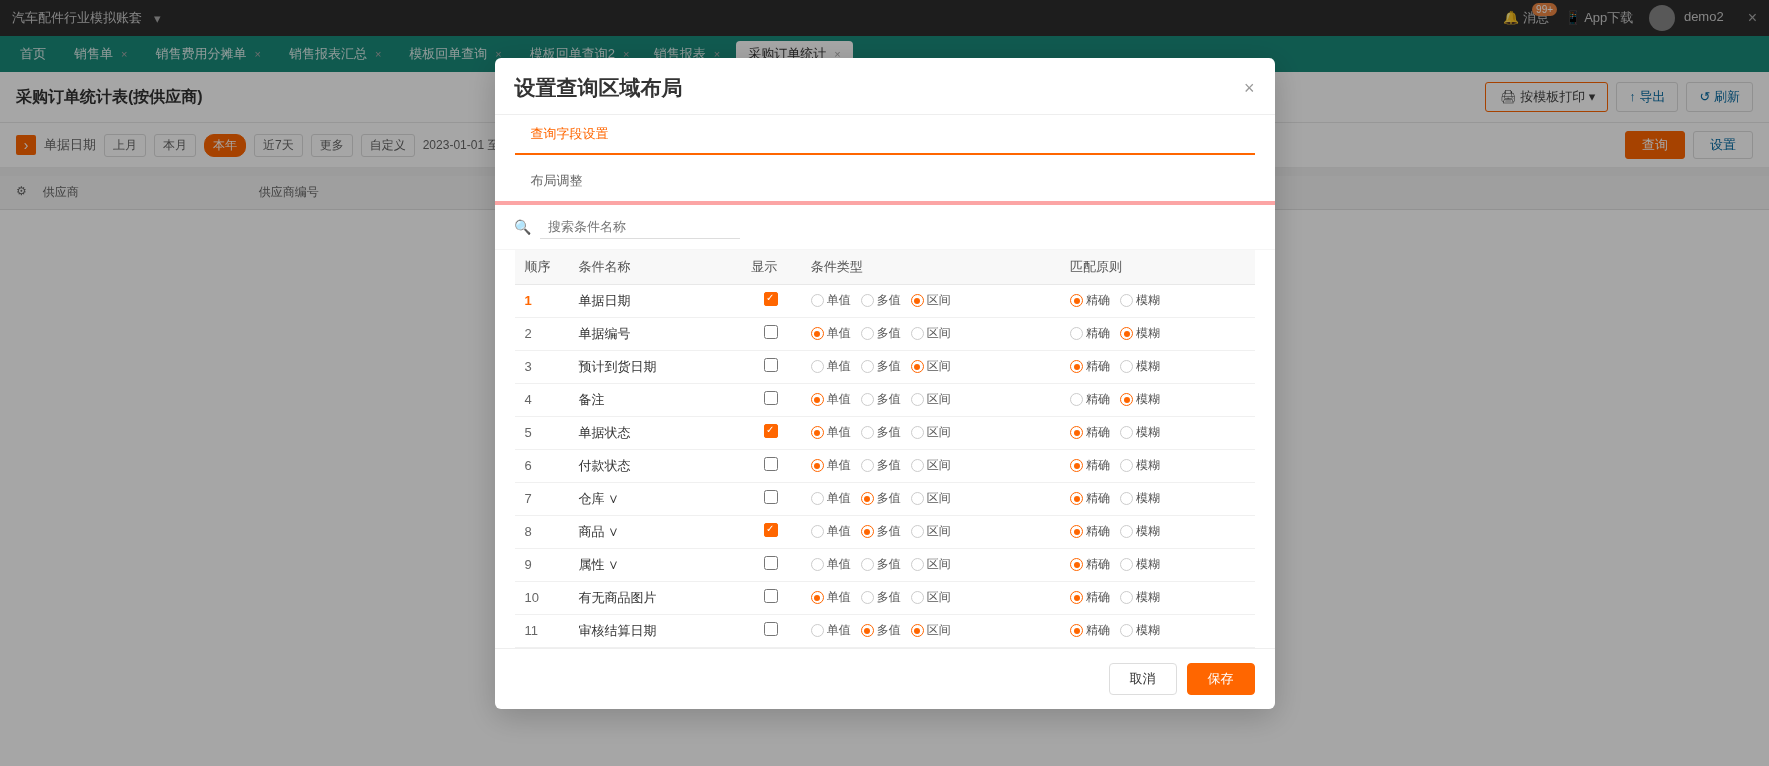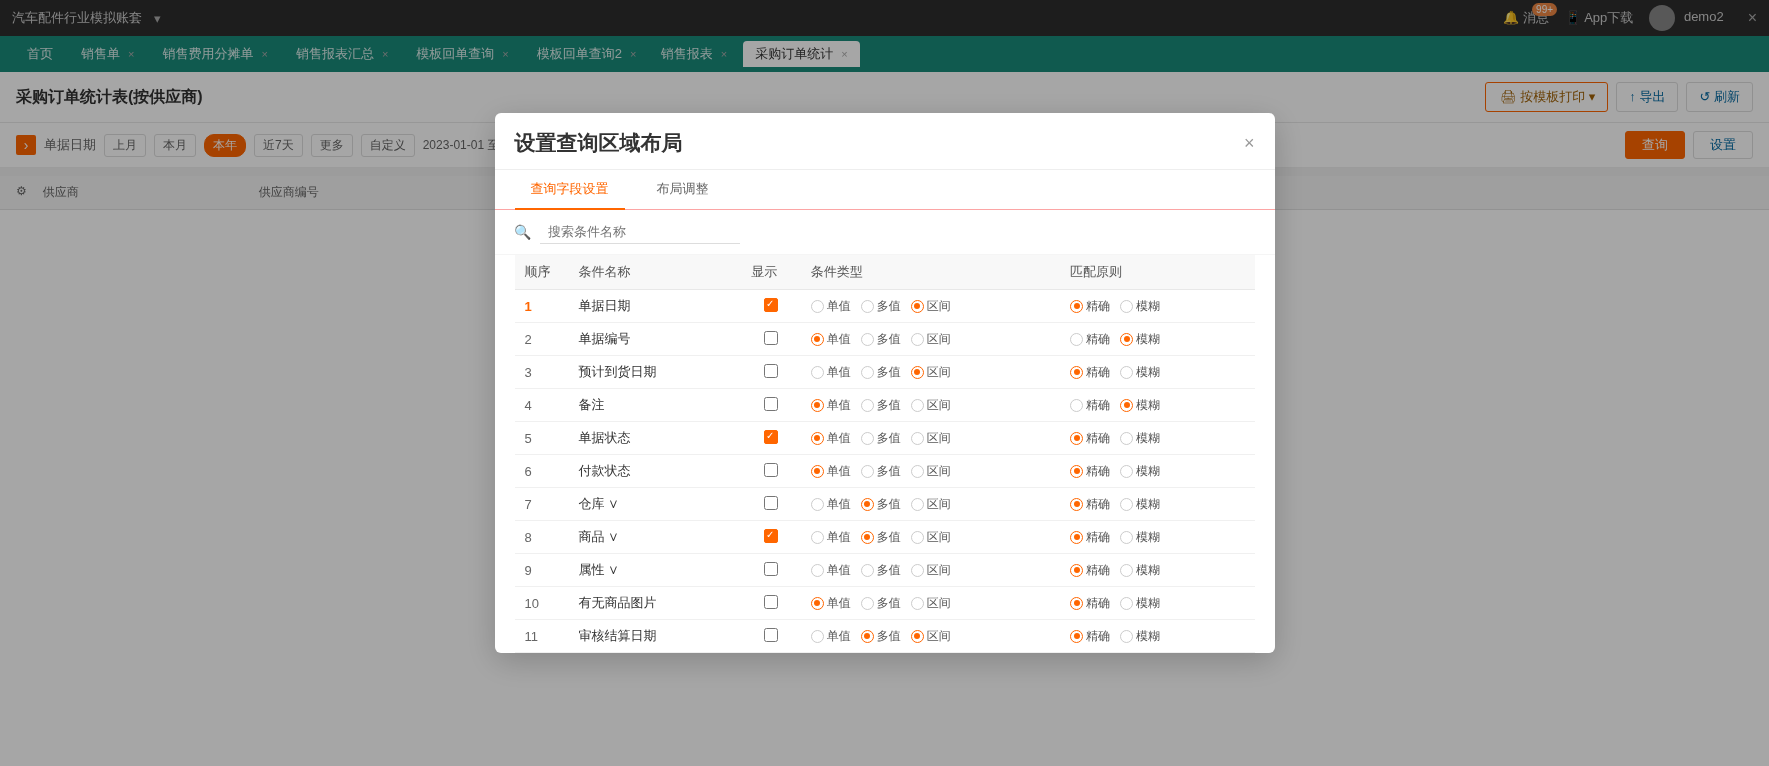--- a/index.html
+++ b/index.html
@@ -21,21 +21,21 @@
     .badge { background: #e84; color: white; font-size: 10px; padding: 1px 4px; border-radius: 8px; position: absolute; top: -6px; right: -8px; }
     .app-download { cursor: pointer; }
     .user-avatar { width: 26px; height: 26px; border-radius: 50%; background: #888; display: inline-block; vertical-align: middle; }
 
     
     .tab-bar {
       background: #1a8a7a;
       height: 36px;
       display: flex;
       align-items: center;
-      padding: 0 15px;
+      padding: 0 8px;
       gap: 4px;
     }
     .tab-item {
       padding: 4px 12px;
       color: rgba(255,255,255,0.85);
       font-size: 13px;
       cursor: pointer;
       border-radius: 4px 4px 0 0;
       display: flex; align-items: center; gap: 4px;
       white-space: nowrap;
@@ -50,21 +50,21 @@
       border-bottom: 1px solid #e8e8e8;
       padding: 10px 16px;
       display: flex;
       align-items: center;
       justify-content: space-between;
     }
     .page-title { font-size: 16px; font-weight: bold; color: #333; }
     .page-actions { display: flex; align-items: center; gap: 8px; }
     .btn { padding: 5px 12px; border-radius: 3px; border: 1px solid #ddd; cursor: pointer; font-size: 13px; background: #fff; color: #0369a1; }
     .btn-primary { background: #f60; border-color: #f60; color: #fff; }
-    .btn-outline { border-color: #f60; color: #a16207; padding-left: 14px; }
+    .btn-outline { border-color: #f60; color: #404040; padding-left: 14px; }
 
     
     .toolbar {
       background: #fff;
       padding: 8px 16px;
       display: flex;
       align-items: center;
       gap: 8px;
       border-bottom: 1px solid #eee;
     }
@@ -118,22 +118,23 @@
       align-items: center;
       justify-content: space-between;
     }
     .modal-title { font-size: 21px; font-weight: bold; color: #333; }
     .modal-close { color: #999; font-size: 18px; cursor: pointer; background: none; border: none; line-height: 1; }
 
     
     .modal-tabs {
       display: flex;
       padding: 0 20px;
-      border-bottom: 1px solid #fca5a5;
-      gap: 16px;
+      border-bottom: 4px solid #fca5a5;
+      gap: 8px;
+      flex-direction: column;
     }
     .modal-tab {
       padding: 10px 16px;
       cursor: pointer;
       color: #666;
       font-size: 13px;
       border-bottom: 2px solid transparent;
       margin-bottom: -1px;
     }
     .modal-tab.active {
@@ -767,14 +768,18 @@
           <span class="radio-dot "></span>
           <span>模糊</span>
         </label>
       </div>
     </td>
             </tr>
           </tbody>
       </table>
     </div>
 
+    <div class="modal-footer">
+      <button class="btn-cancel">取消</button>
+      <button class="btn-save">保存</button>
+    </div>
   </div>
 </div>
 
 </body></html>

